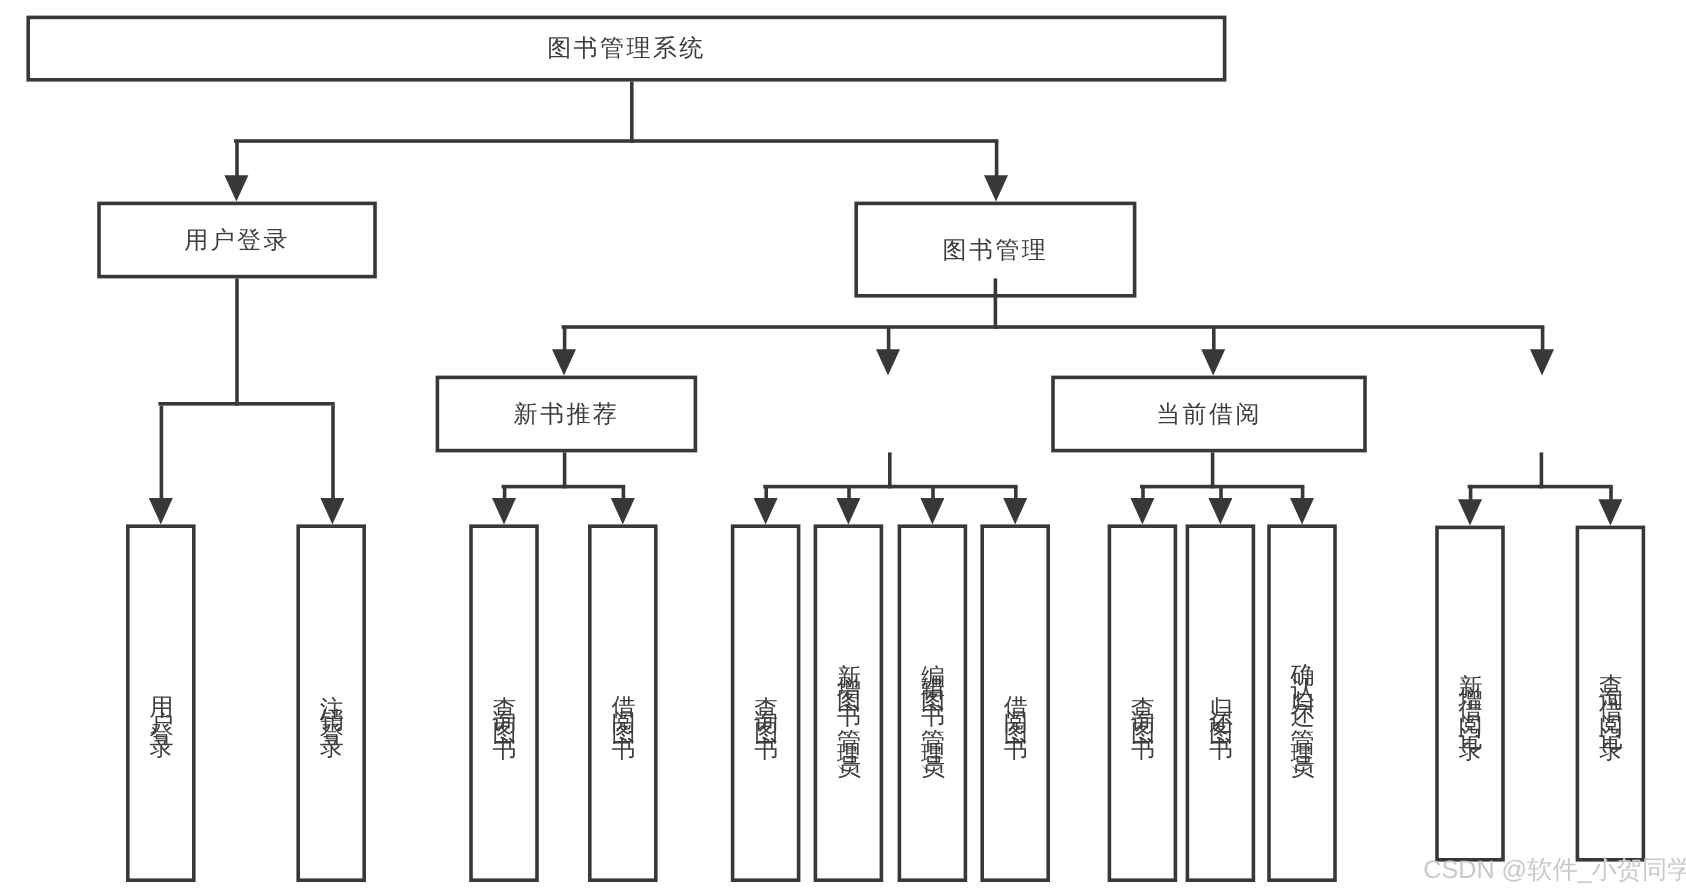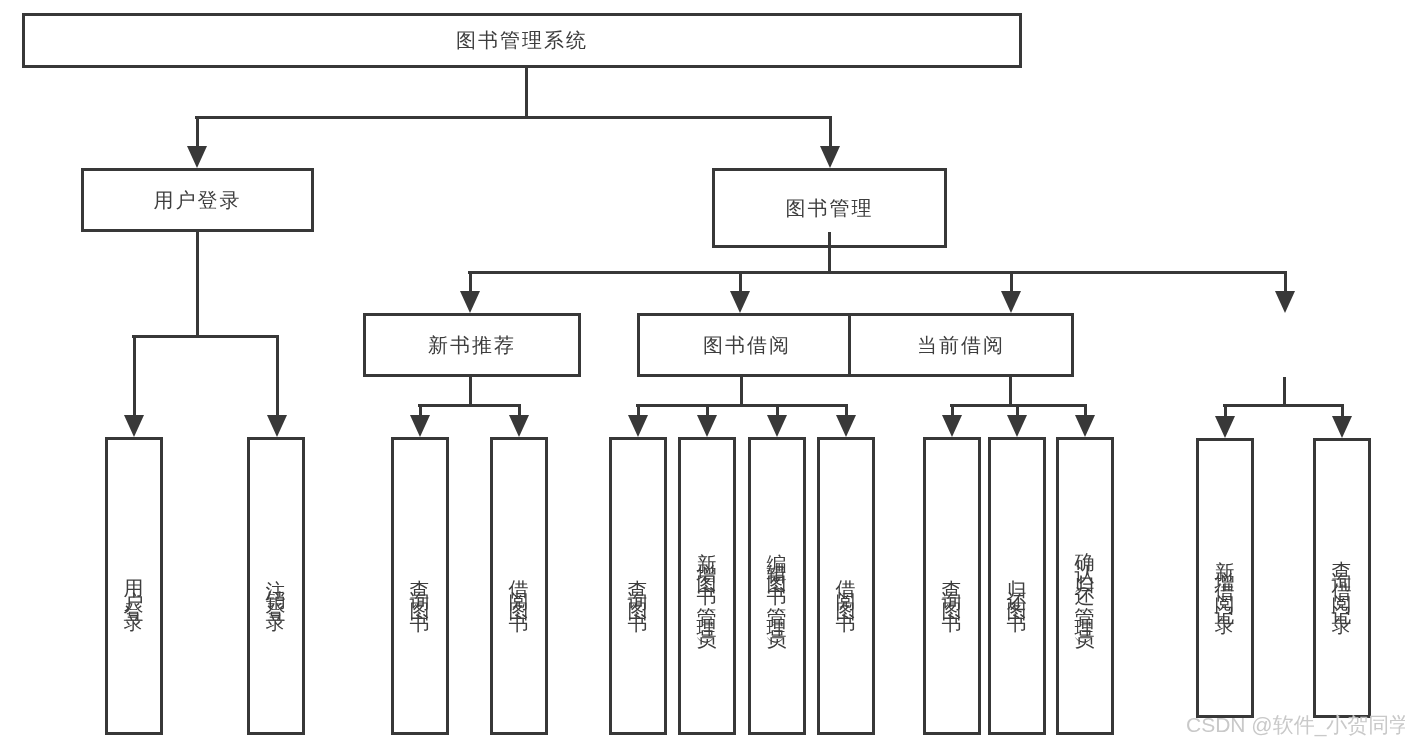--- a/index.html
+++ b/index.html
@@ -61,25 +61,22 @@
   </div>
 
   <div class="node" style="left:712px;top:168px;width:235px;height:80px">
     <span class="hlabel">图书管理</span>
   </div>
 
   <div class="node" style="left:363px;top:313px;width:218px;height:64px">
     <span class="hlabel">新书推荐</span>
   </div>
 
-  <div class="node" style="left:637px;top:313px;width:220px;height:64px">
-    <span class="hlabel">图书借阅</span>
-  </div>
-
-  <div class="node" style="left:848px;top:313px;width:226px;height:64px">
+
+  <div class="node" style="left:876px;top:313px;width:263px;height:64px">
     <span class="hlabel">当前借阅</span>
   </div>
 
 
   <div class="node leaf" style="left:105px;top:437px;width:58px;height:298px">
     <span class="vtext">用户登录</span>
   </div>
   <div class="node leaf" style="left:247px;top:437px;width:58px;height:298px">
     <span class="vtext">注销登录</span>
   </div>

